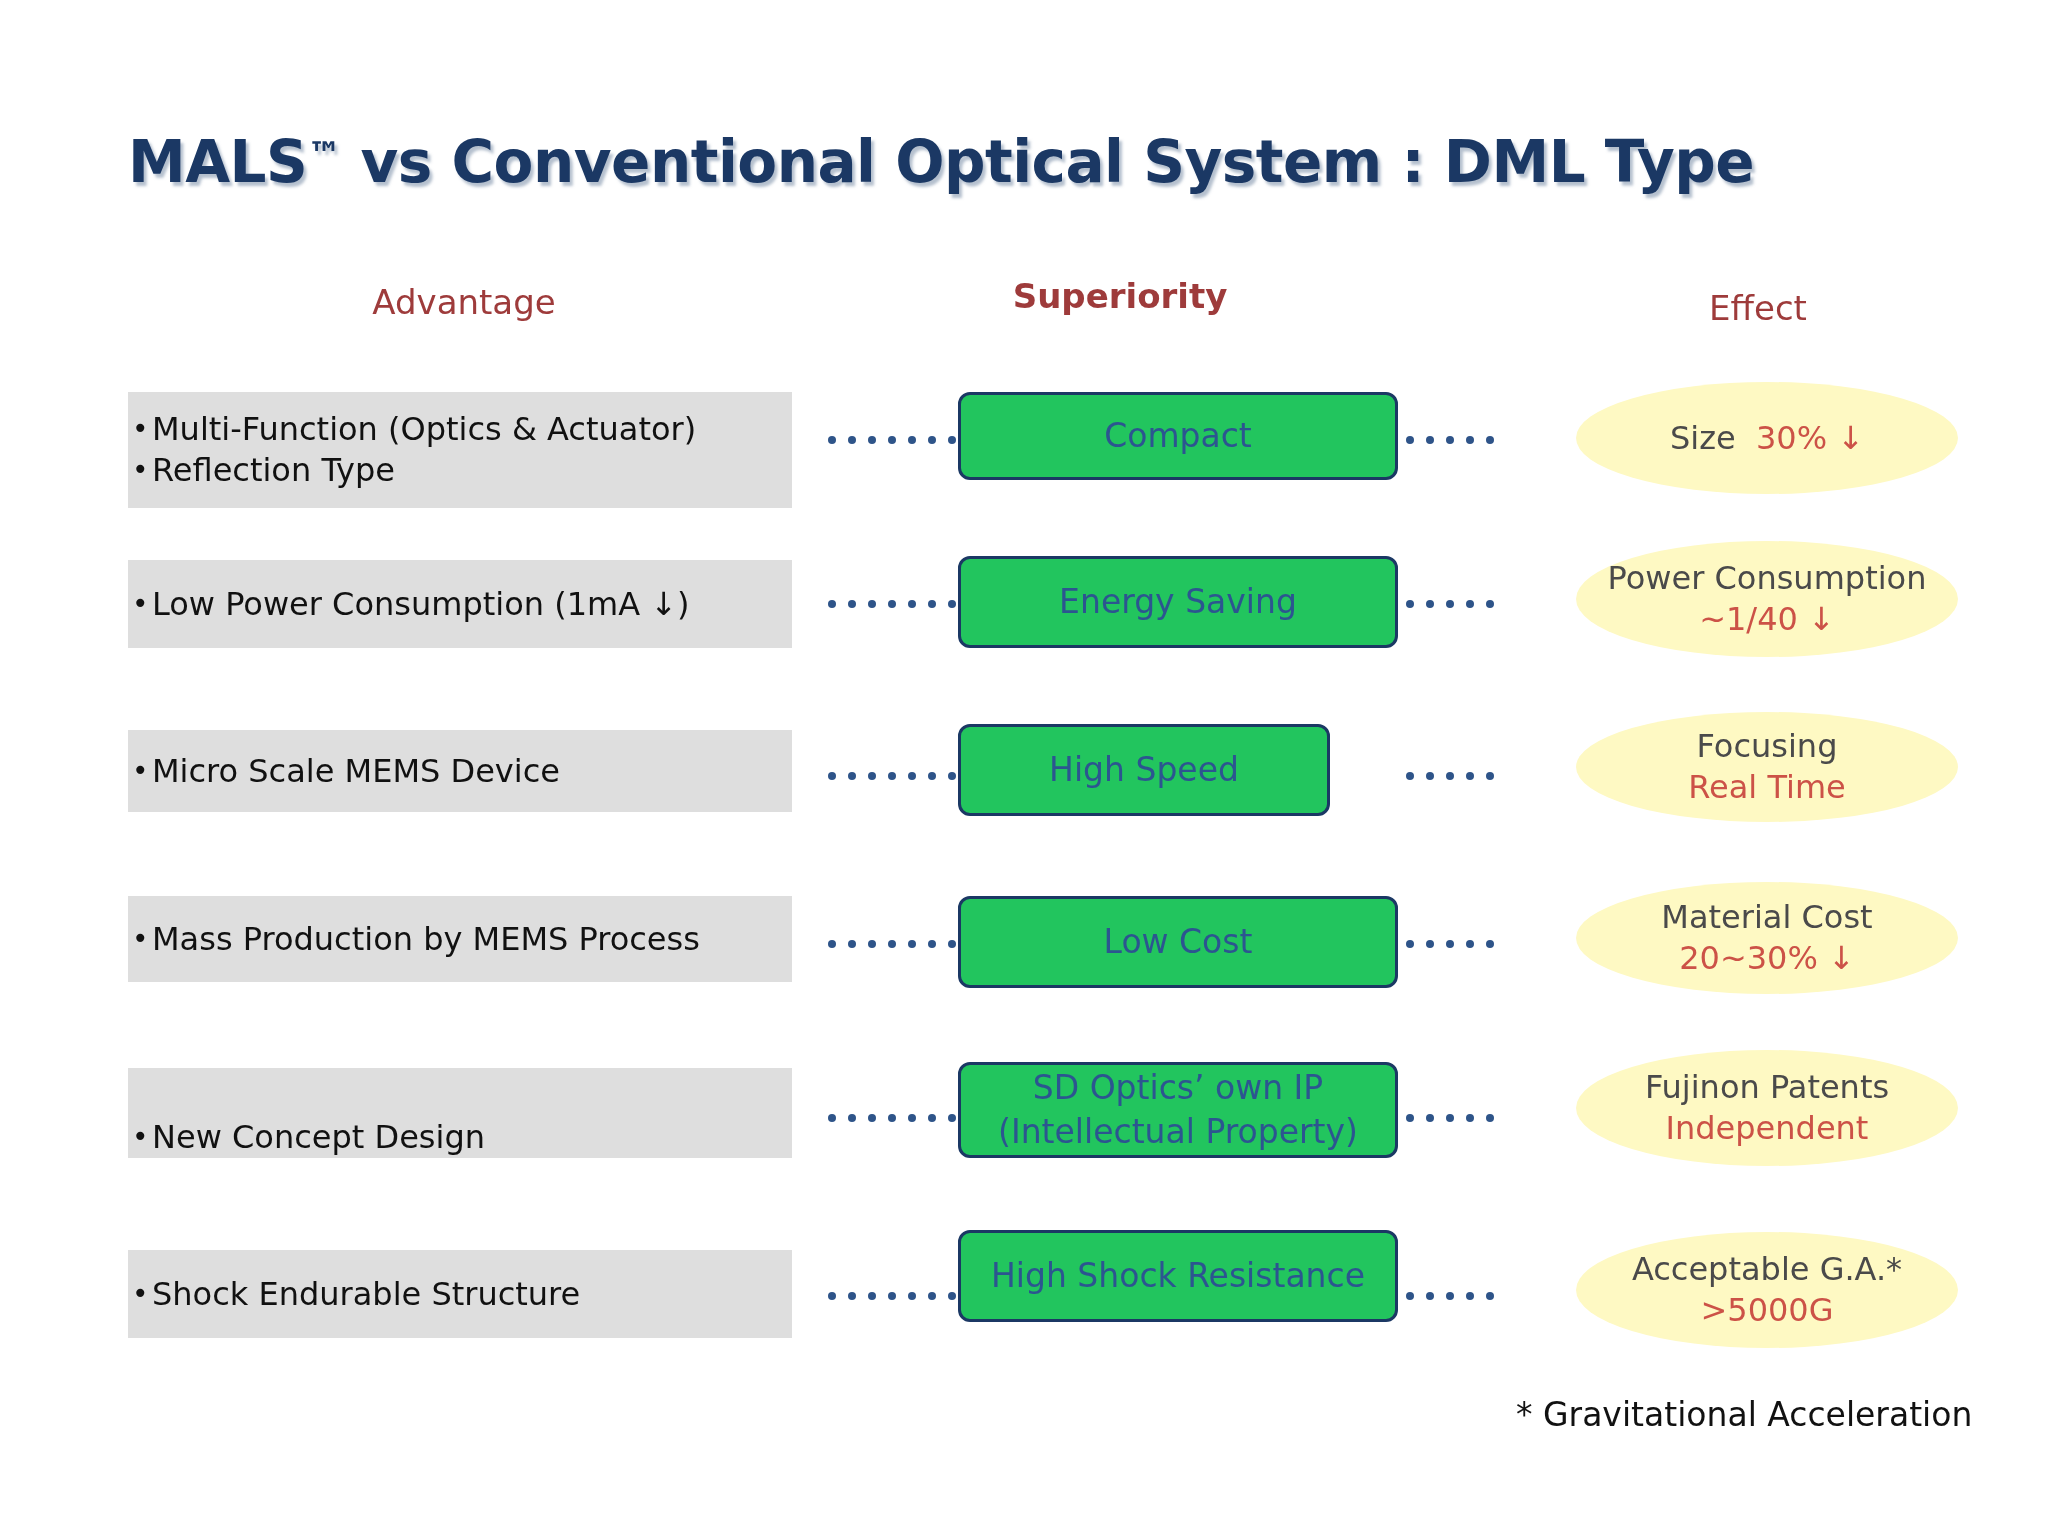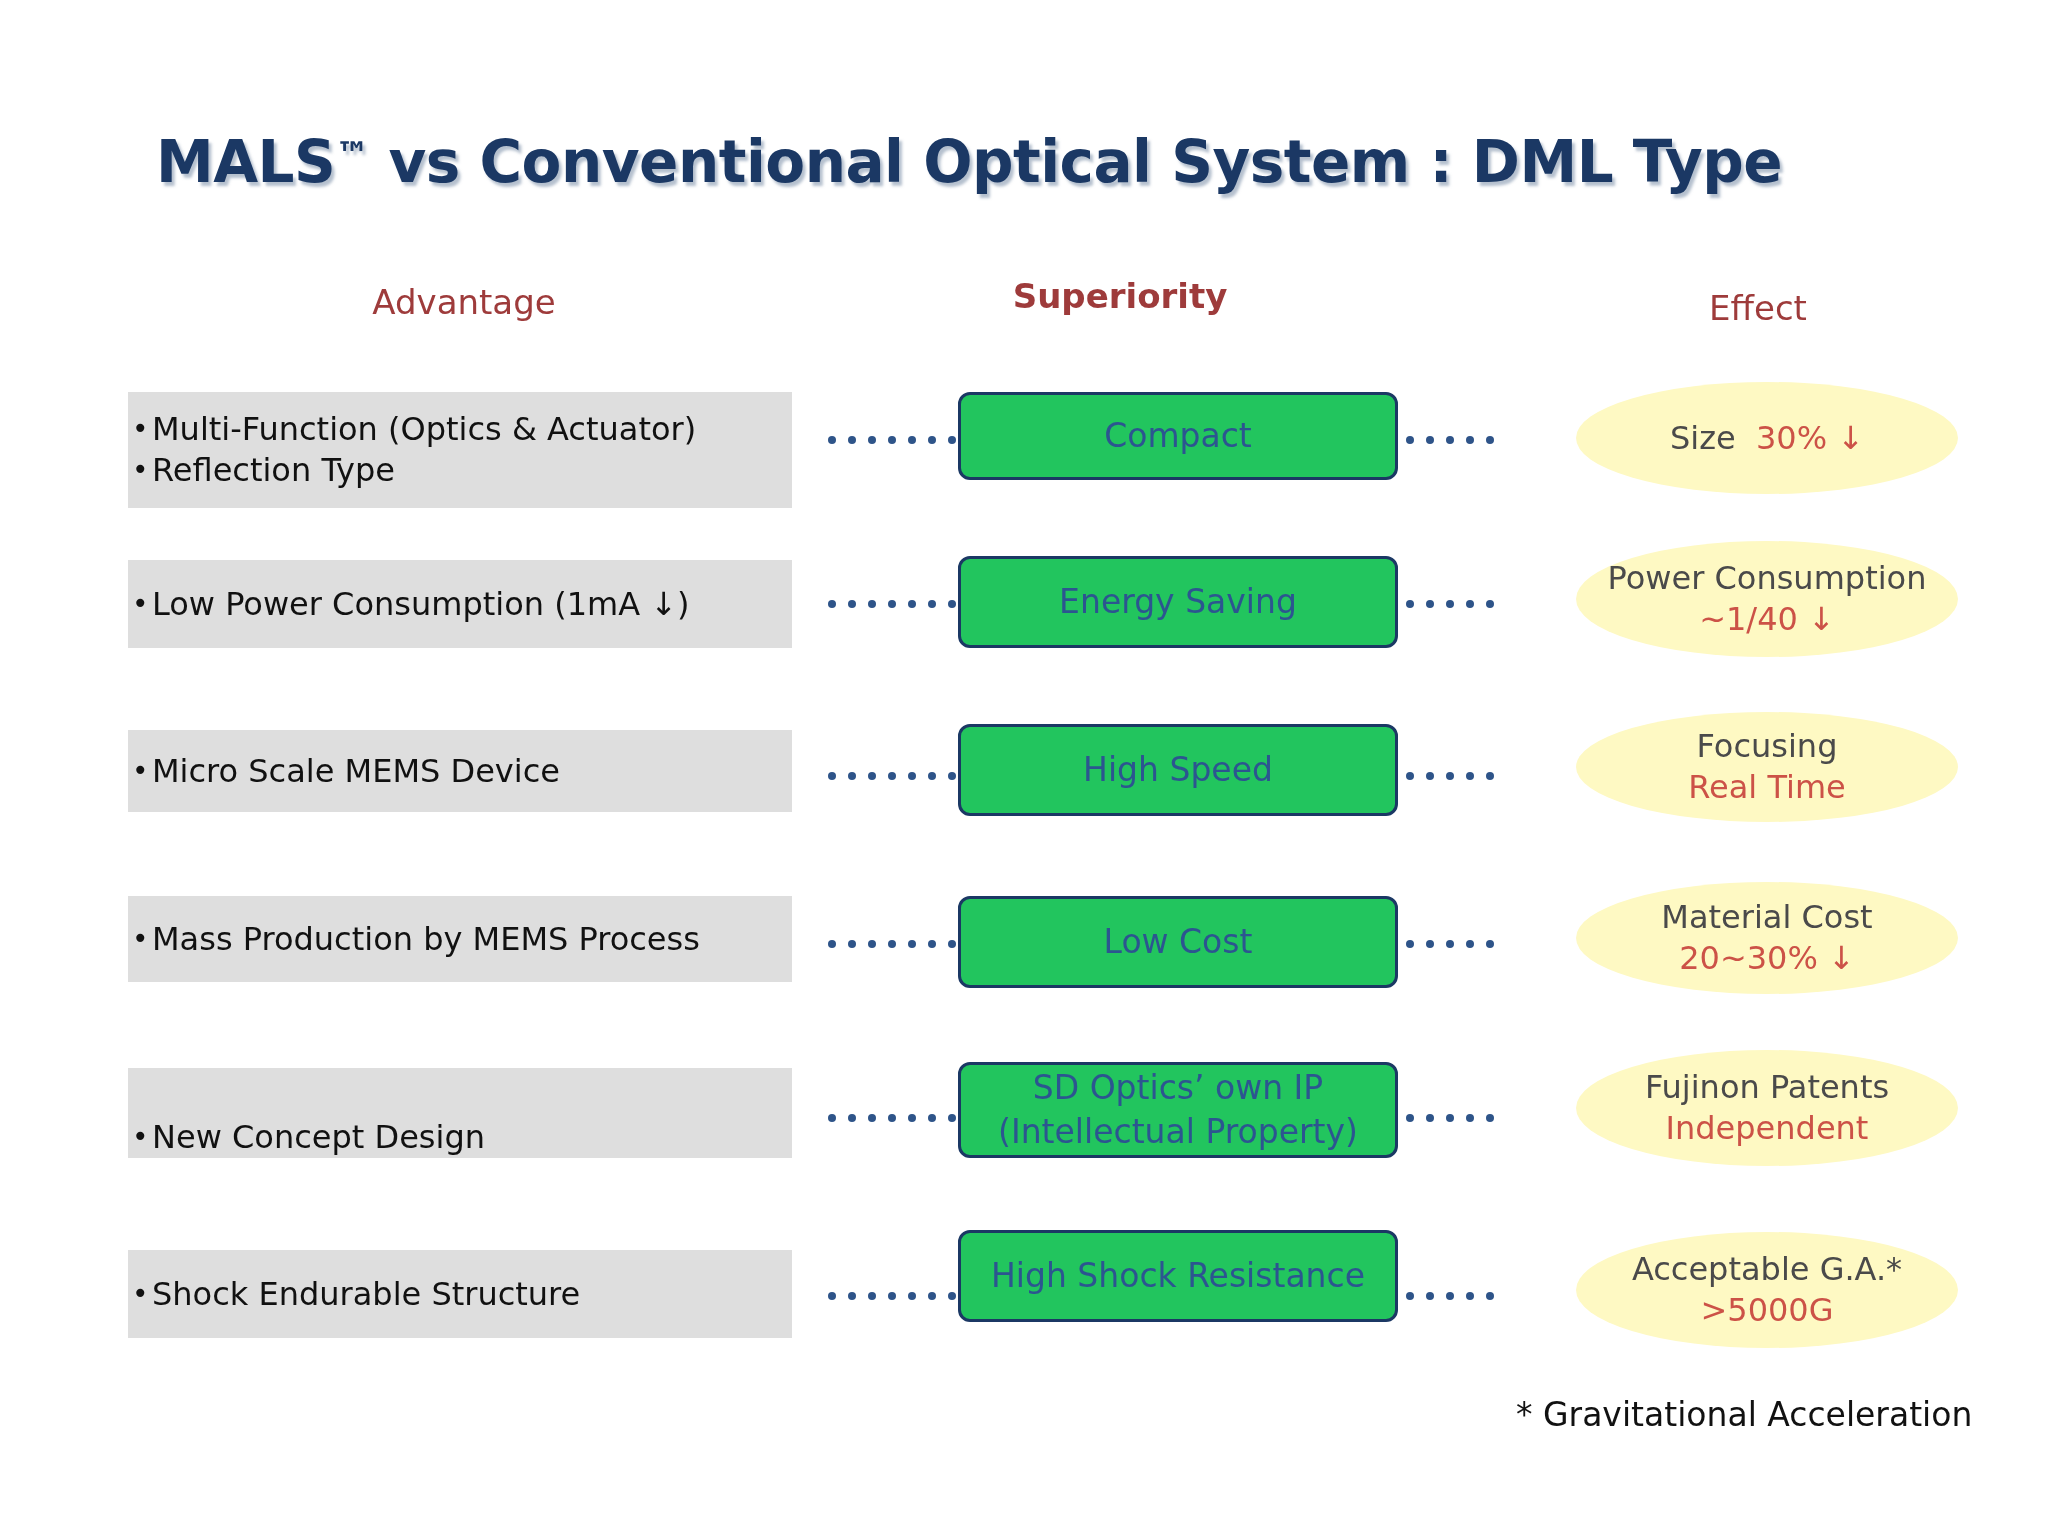--- a/index.html
+++ b/index.html
@@ -19,21 +19,20 @@
   #slide-title {
     position: absolute;
     left: 128px;
     top: 128px;
     font-size: 58px;
     font-weight: bold;
     color: #1b3864;
     letter-spacing: -0.5px;
     white-space: nowrap;
     text-shadow: 3px 4px 3px rgba(120,140,165,0.55);
-    margin-left: 28px;
   }
   #slide-title .tm {
     font-size: 34px;
     vertical-align: 16px;
   }
 
   
   .col-header {
     position: absolute;
     font-size: 34px;
@@ -229,21 +228,21 @@
       <div class="dots" style="left: 828px; top: 772px;">
         <i></i>
         <i></i>
         <i></i>
         <i></i>
         <i></i>
         <i></i>
         <i></i>
         <i></i>
       </div>
-      <div class="sup-box" style="left: 958px; width: 440px; top: 724px; height: 92px;">
+      <div class="sup-box" style="left: 958px; width: 372px; top: 724px; height: 92px;">
         <div class="sup-line">High Speed</div>
       </div>
       <div class="dots" style="left: 1406px; top: 772px;">
         <i></i>
         <i></i>
         <i></i>
         <i></i>
         <i></i>
       </div>
       <div class="eff-ellipse" style="left: 1576px; width: 382px; top: 712px; height: 110px;">

